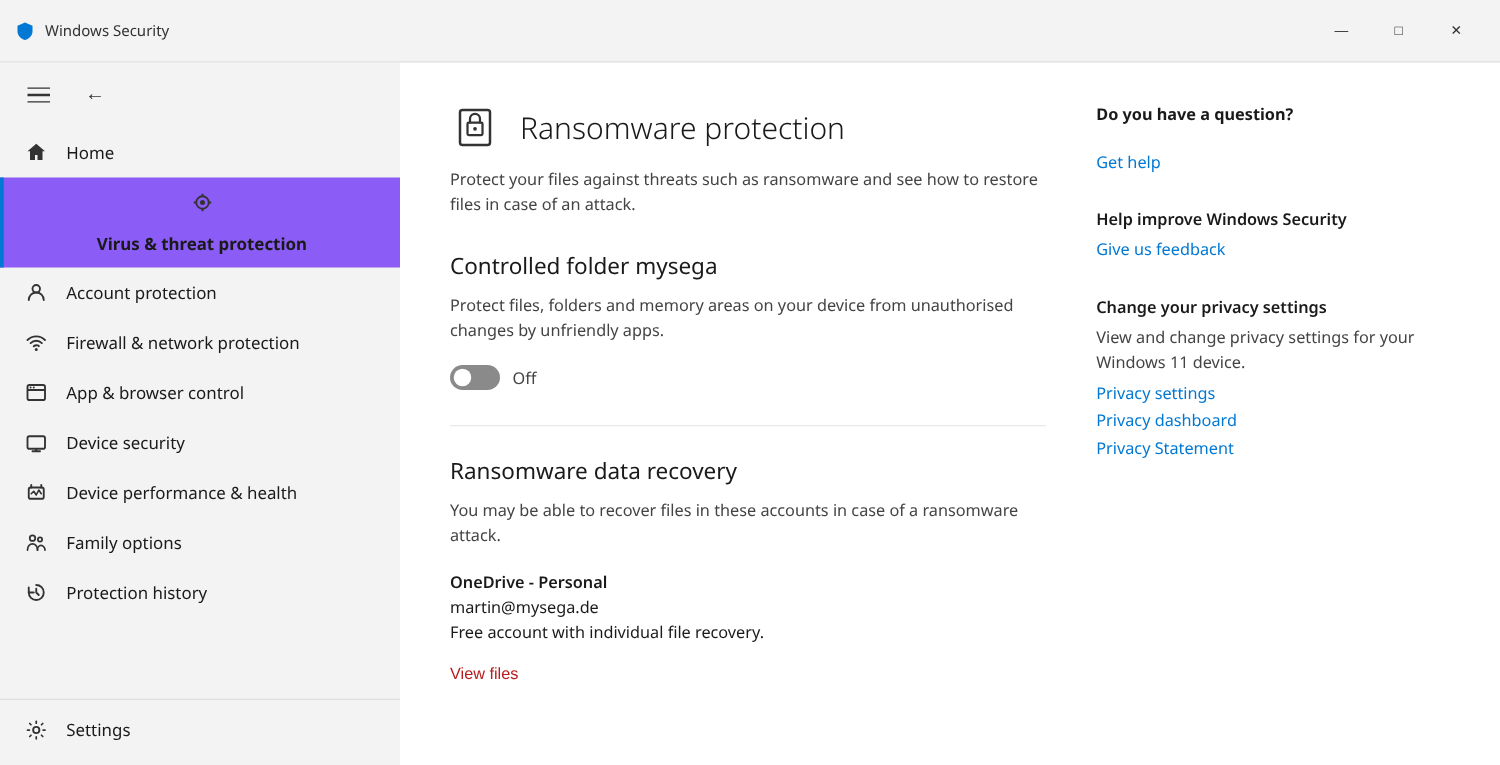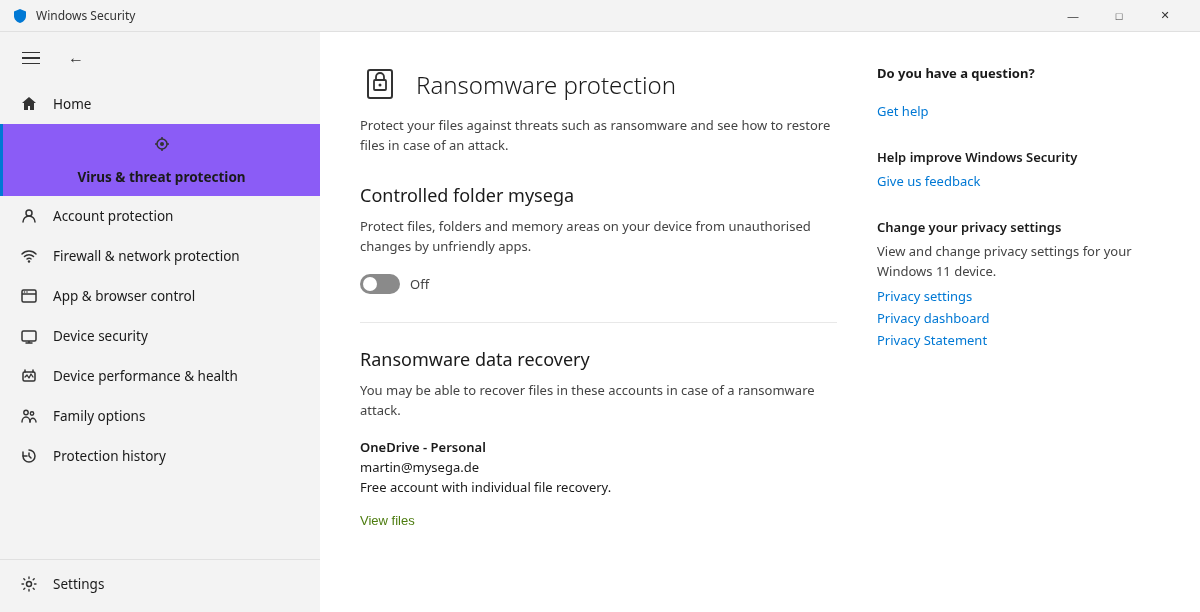--- a/index.html
+++ b/index.html
@@ -9,21 +9,21 @@
       width: 1200px;
       height: 612px;
       overflow: hidden;
       display: flex;
       flex-direction: column;
     }
 
     
     .titlebar {
       background: #f3f3f3;
-      height: 32px;
+      height: 50px;
       display: flex;
       align-items: center;
       padding: 0 12px;
       justify-content: space-between;
       flex-shrink: 0;
       border-bottom: 1px solid #e0e0e0;
     }
     .titlebar-left {
       display: flex;
       align-items: center;
@@ -255,21 +255,21 @@
       color: #1a1a1a;
       margin-bottom: 2px;
     }
     .onedrive-status {
       font-size: 13px;
       color: #1a1a1a;
       margin-bottom: 12px;
     }
     .link-btn {
       font-size: 13px;
-      color: #4d7c0f;
+      color: #b91c1c;
       cursor: pointer;
       text-decoration: none;
       background: none;
       border: none;
       padding: 0;
     }
 
     
     .sidebar-section {
       margin-bottom: 28px;

